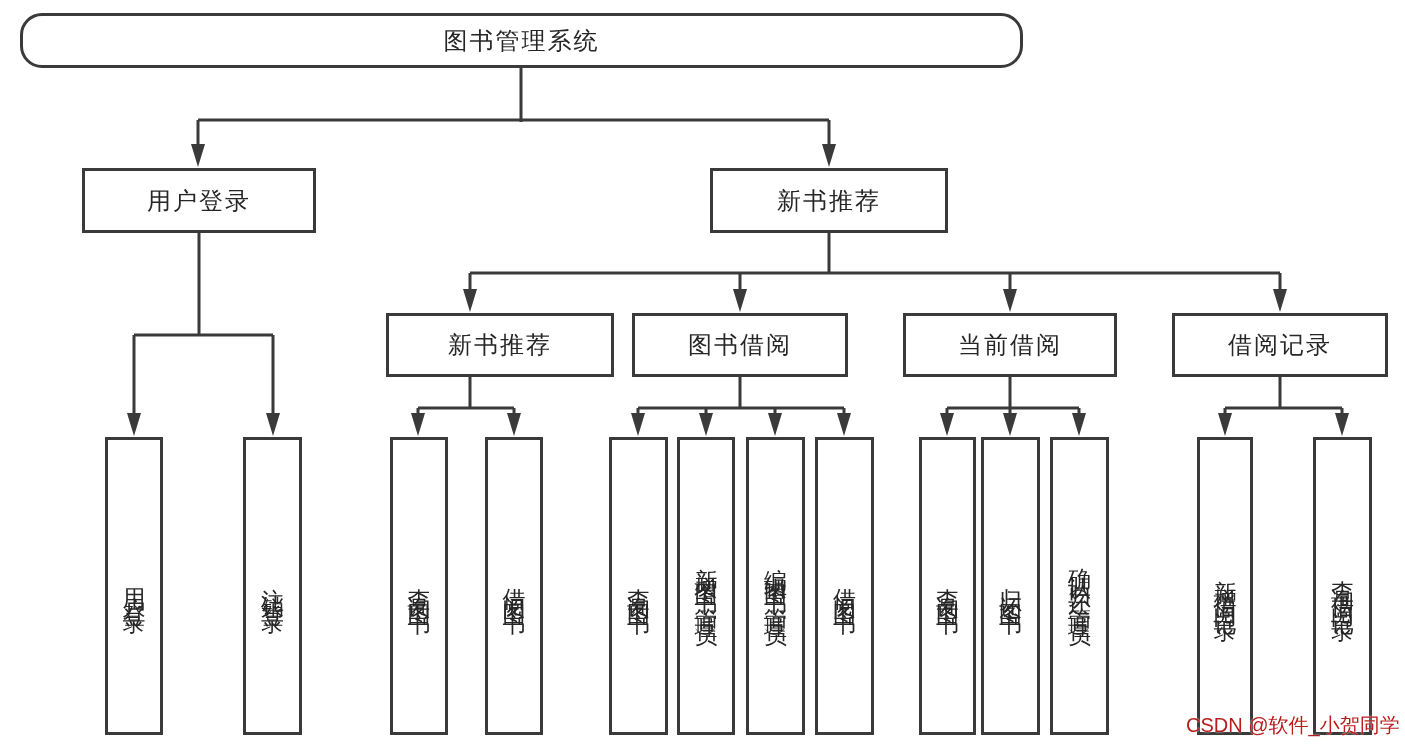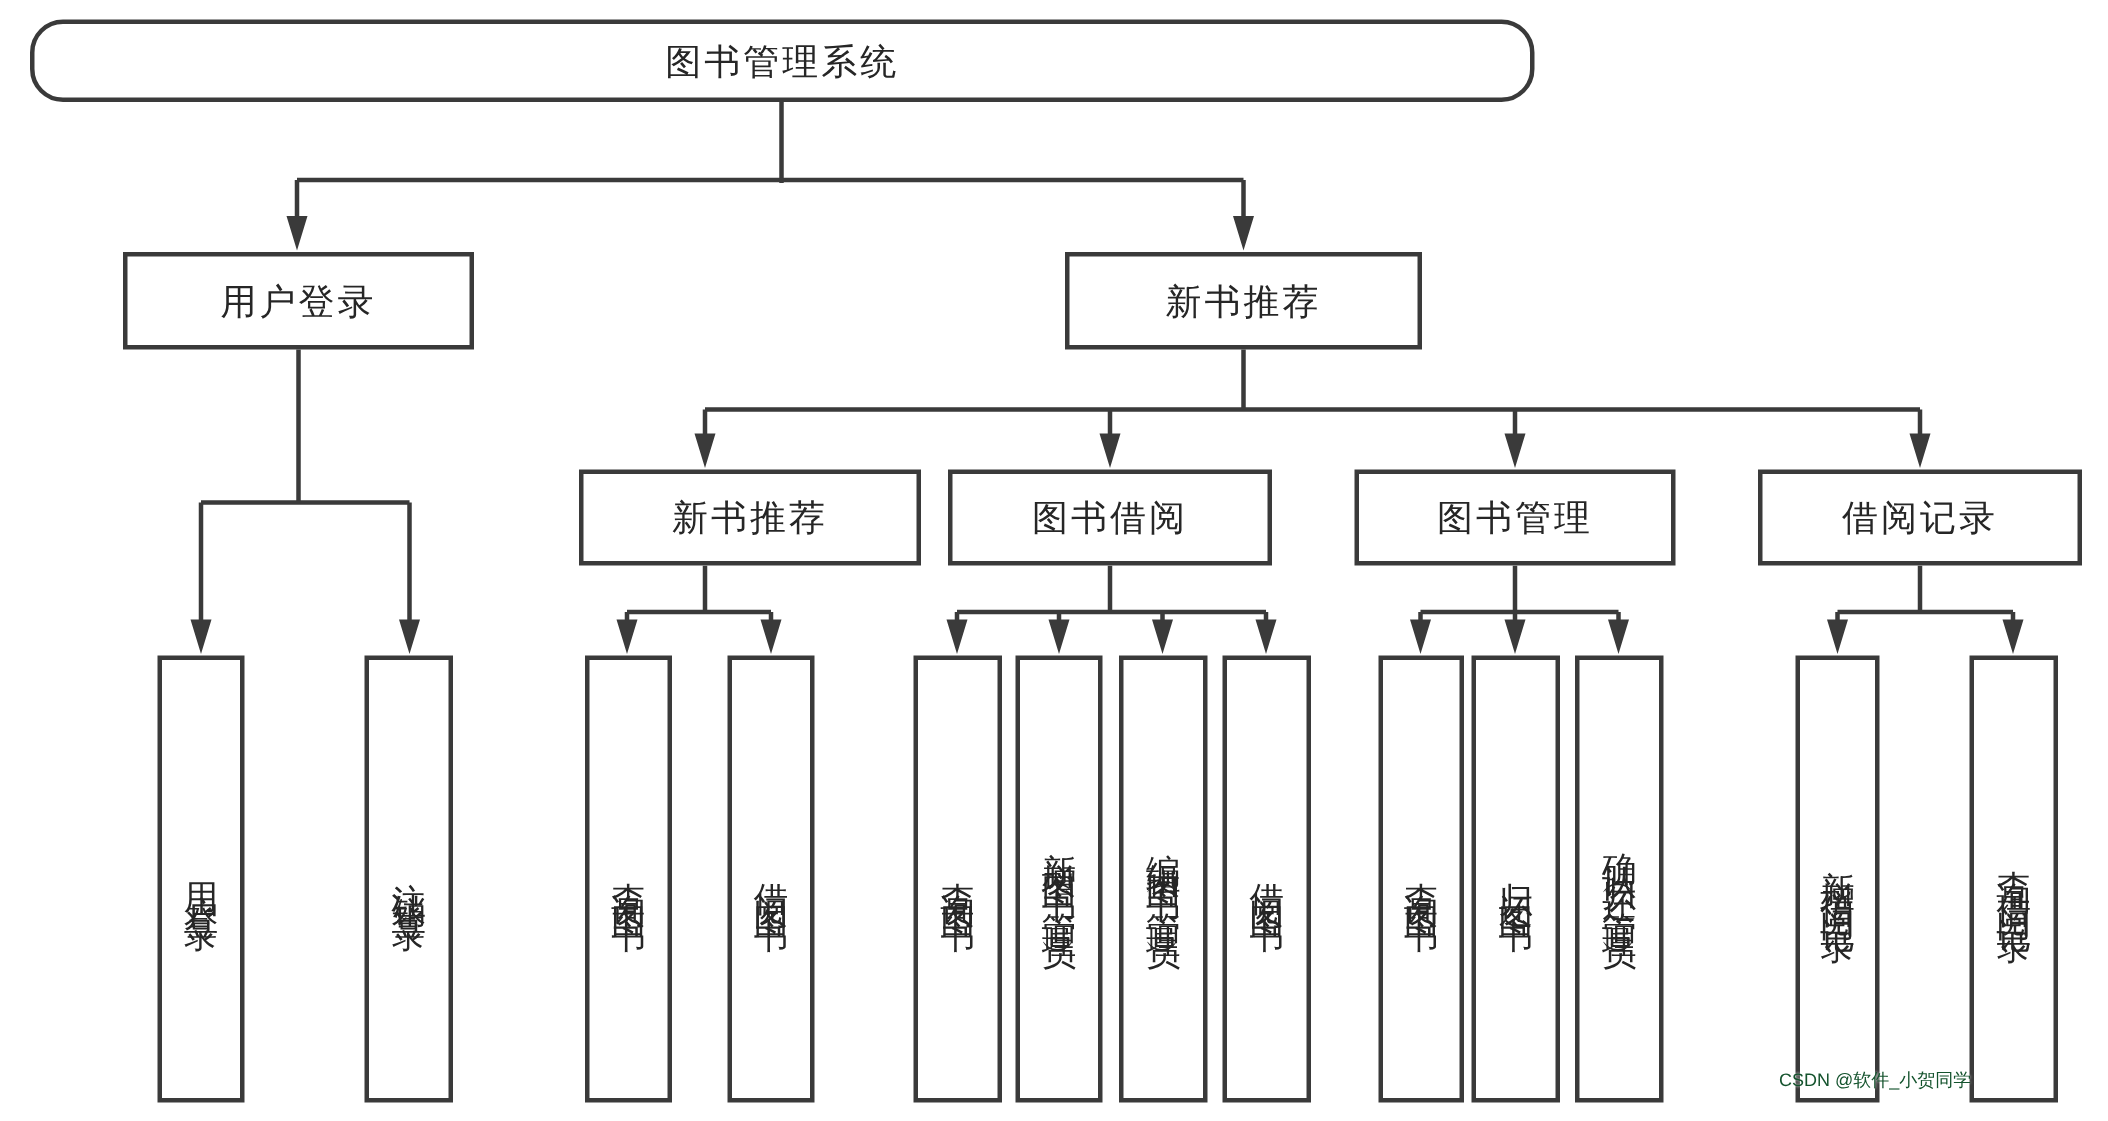--- a/index.html
+++ b/index.html
@@ -42,22 +42,22 @@
     font-size: 23px;
     letter-spacing: 8px;
     line-height: 1;
   }
   .watermark {
     position: absolute;
     left: 1186px;
     top: 712px;
     width: 212px;
     z-index: 2;
-    font-size: 12px;
-    color: #14532d;
+    font-size: 20px;
+    color: #b91c1c;
     white-space: nowrap;
     text-shadow: 0 0 2px #ffffff;
     pointer-events: none;
   }
 </style>
 </head>
 <body>
 
 <div class="canvas">
 
@@ -91,21 +91,21 @@
              M1335,413 L1349,413 L1342,436 Z" fill="#3a3a3a" stroke="none"></path>
   </svg>
 
   <div class="node hbox" style="left:20px; top:13px; width:1003px; height:55px;border-radius:22px;">图书管理系统</div>
 
   <div class="node hbox" style="left:82px; top:168px; width:234px; height:65px;">用户登录</div>
   <div class="node hbox" style="left:710px; top:168px; width:238px; height:65px;">新书推荐</div>
 
   <div class="node hbox" style="left:362px; top:313px; width:228px; height:64px;margin-left:24px;">新书推荐</div>
   <div class="node hbox" style="left:632px; top:313px; width:216px; height:64px;">图书借阅</div>
-  <div class="node hbox" style="left:903px; top:313px; width:214px; height:64px;">图书管理</div>
+  <div class="node hbox" style="left:903px; top:313px; width:214px; height:64px;">当前借阅</div>
   <div class="node hbox" style="left:1172px; top:313px; width:216px; height:64px;">借阅记录</div>
 
   <div class="node vbox" style="left:105px; top:437px; width:58px; height:298px;">用户登录</div>
   <div class="node vbox" style="left:243px; top:437px; width:59px; height:298px;">注销登录</div>
 
   <div class="node vbox" style="left:390px; top:437px; width:58px; height:298px;">查询图书</div>
   <div class="node vbox" style="left:485px; top:437px; width:58px; height:298px;">借阅图书</div>
 
   <div class="node vbox" style="left:609px; top:437px; width:59px; height:298px;">查询图书</div>
   <div class="node vbox" style="left:677px; top:437px; width:58px; height:298px;">新增图书（管理员）</div>

